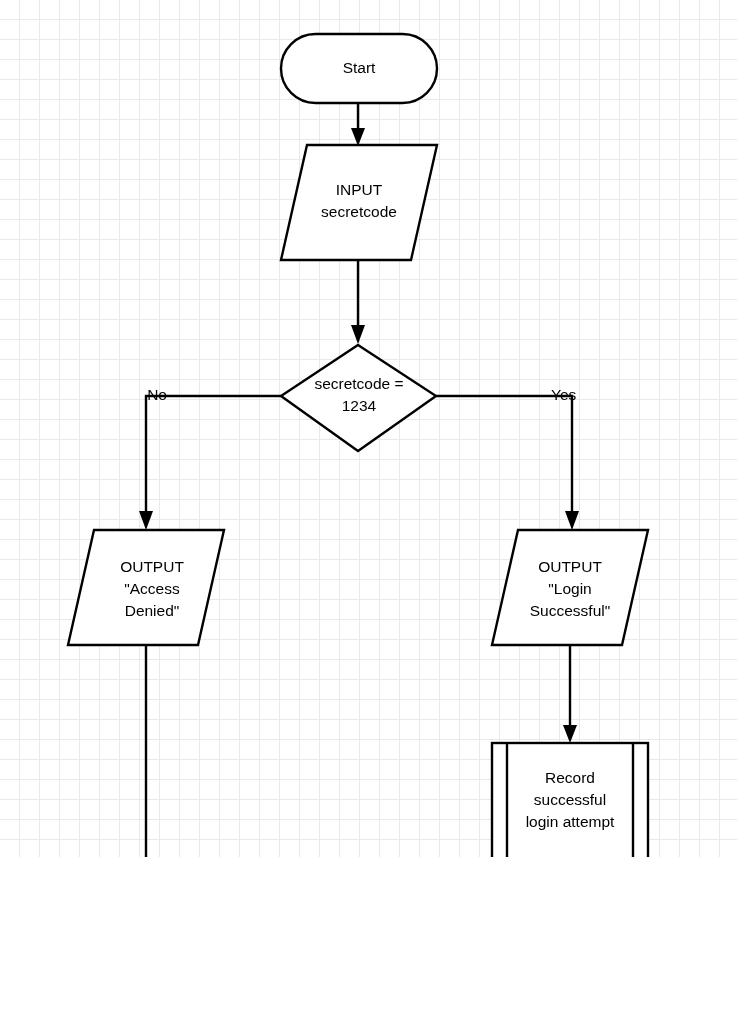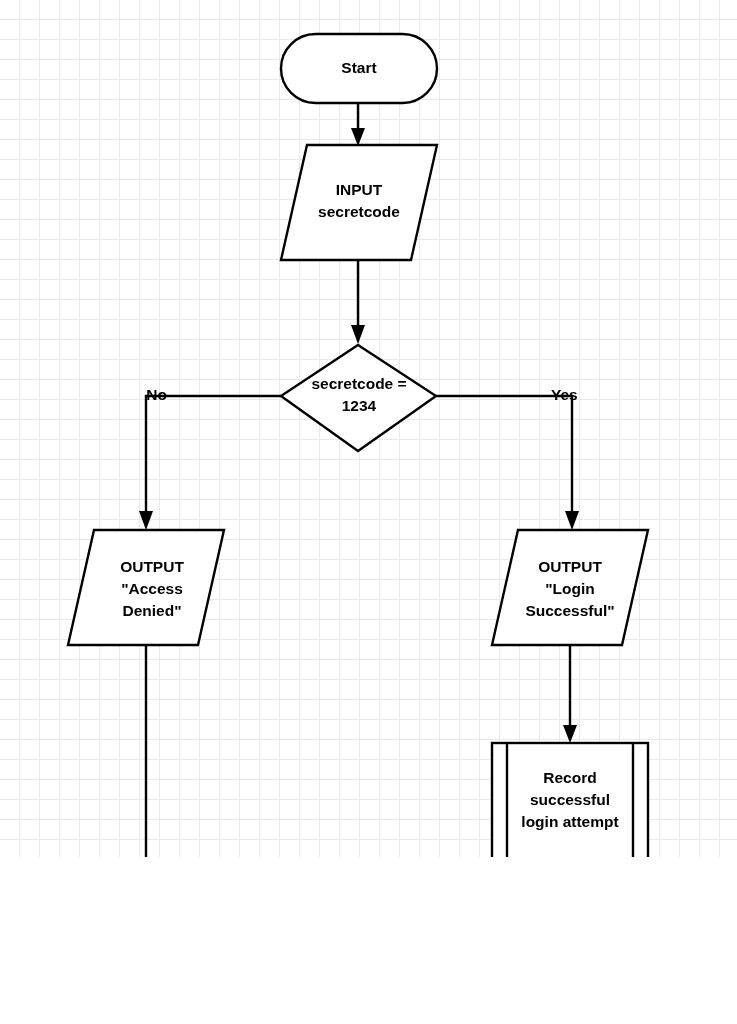--- a/index.html
+++ b/index.html
@@ -16,21 +16,20 @@
     height: 857px;
     overflow: hidden;
     background-color: #ffffff;
     background-image:
       linear-gradient(to right, #e9e9e9 1px, transparent 1px),
       linear-gradient(to bottom, #e9e9e9 1px, transparent 1px),
       linear-gradient(to right, #dcdcdc 1px, transparent 1px),
       linear-gradient(to bottom, #dcdcdc 1px, transparent 1px);
     background-size: 20px 20px, 20px 20px, 100px 100px, 100px 100px;
     background-position: -1px -1px, -1px -1px, -1px -1px, -1px -1px;
-    font-weight: bold;
   }
   #flow {
     position: absolute;
     left: 0;
     top: 0;
     width: 737px;
     height: 1024px;
   }
   .shape-stroke {
     stroke: #000000;

